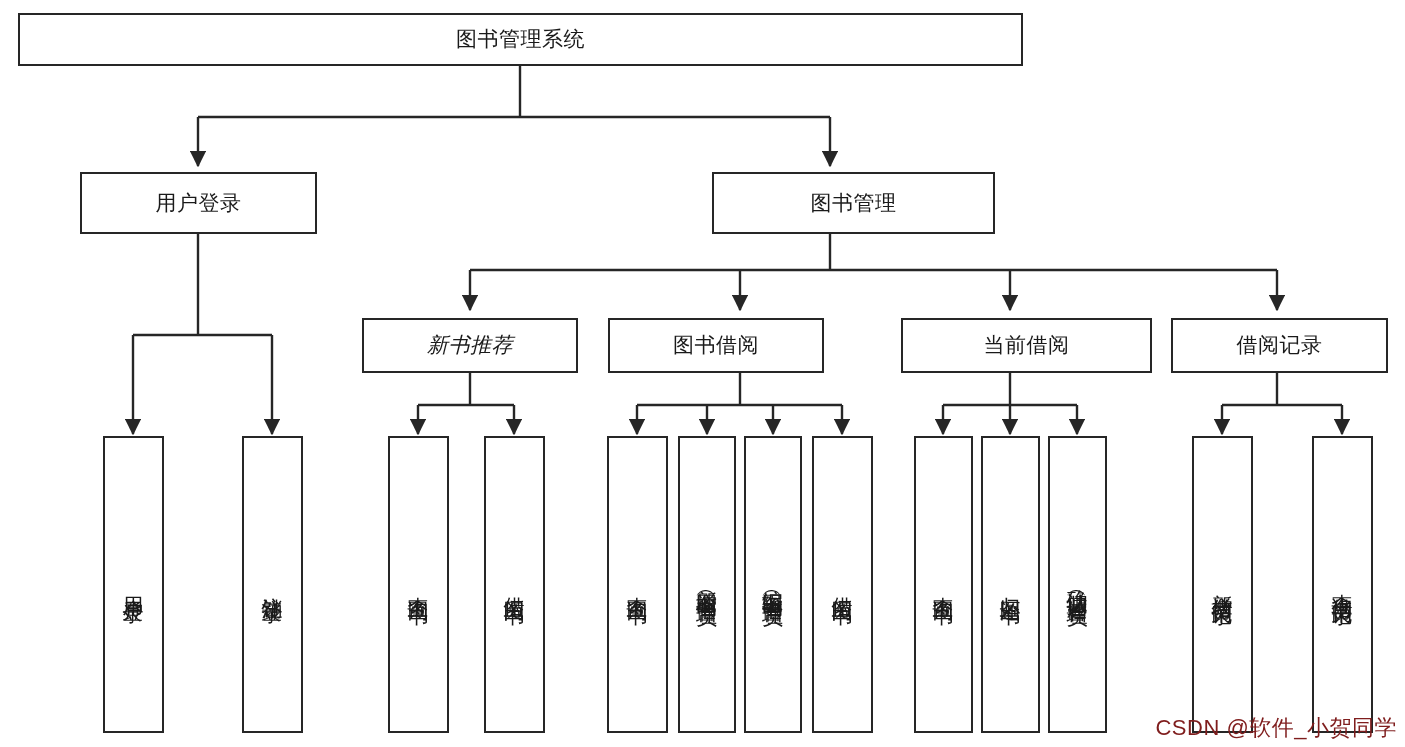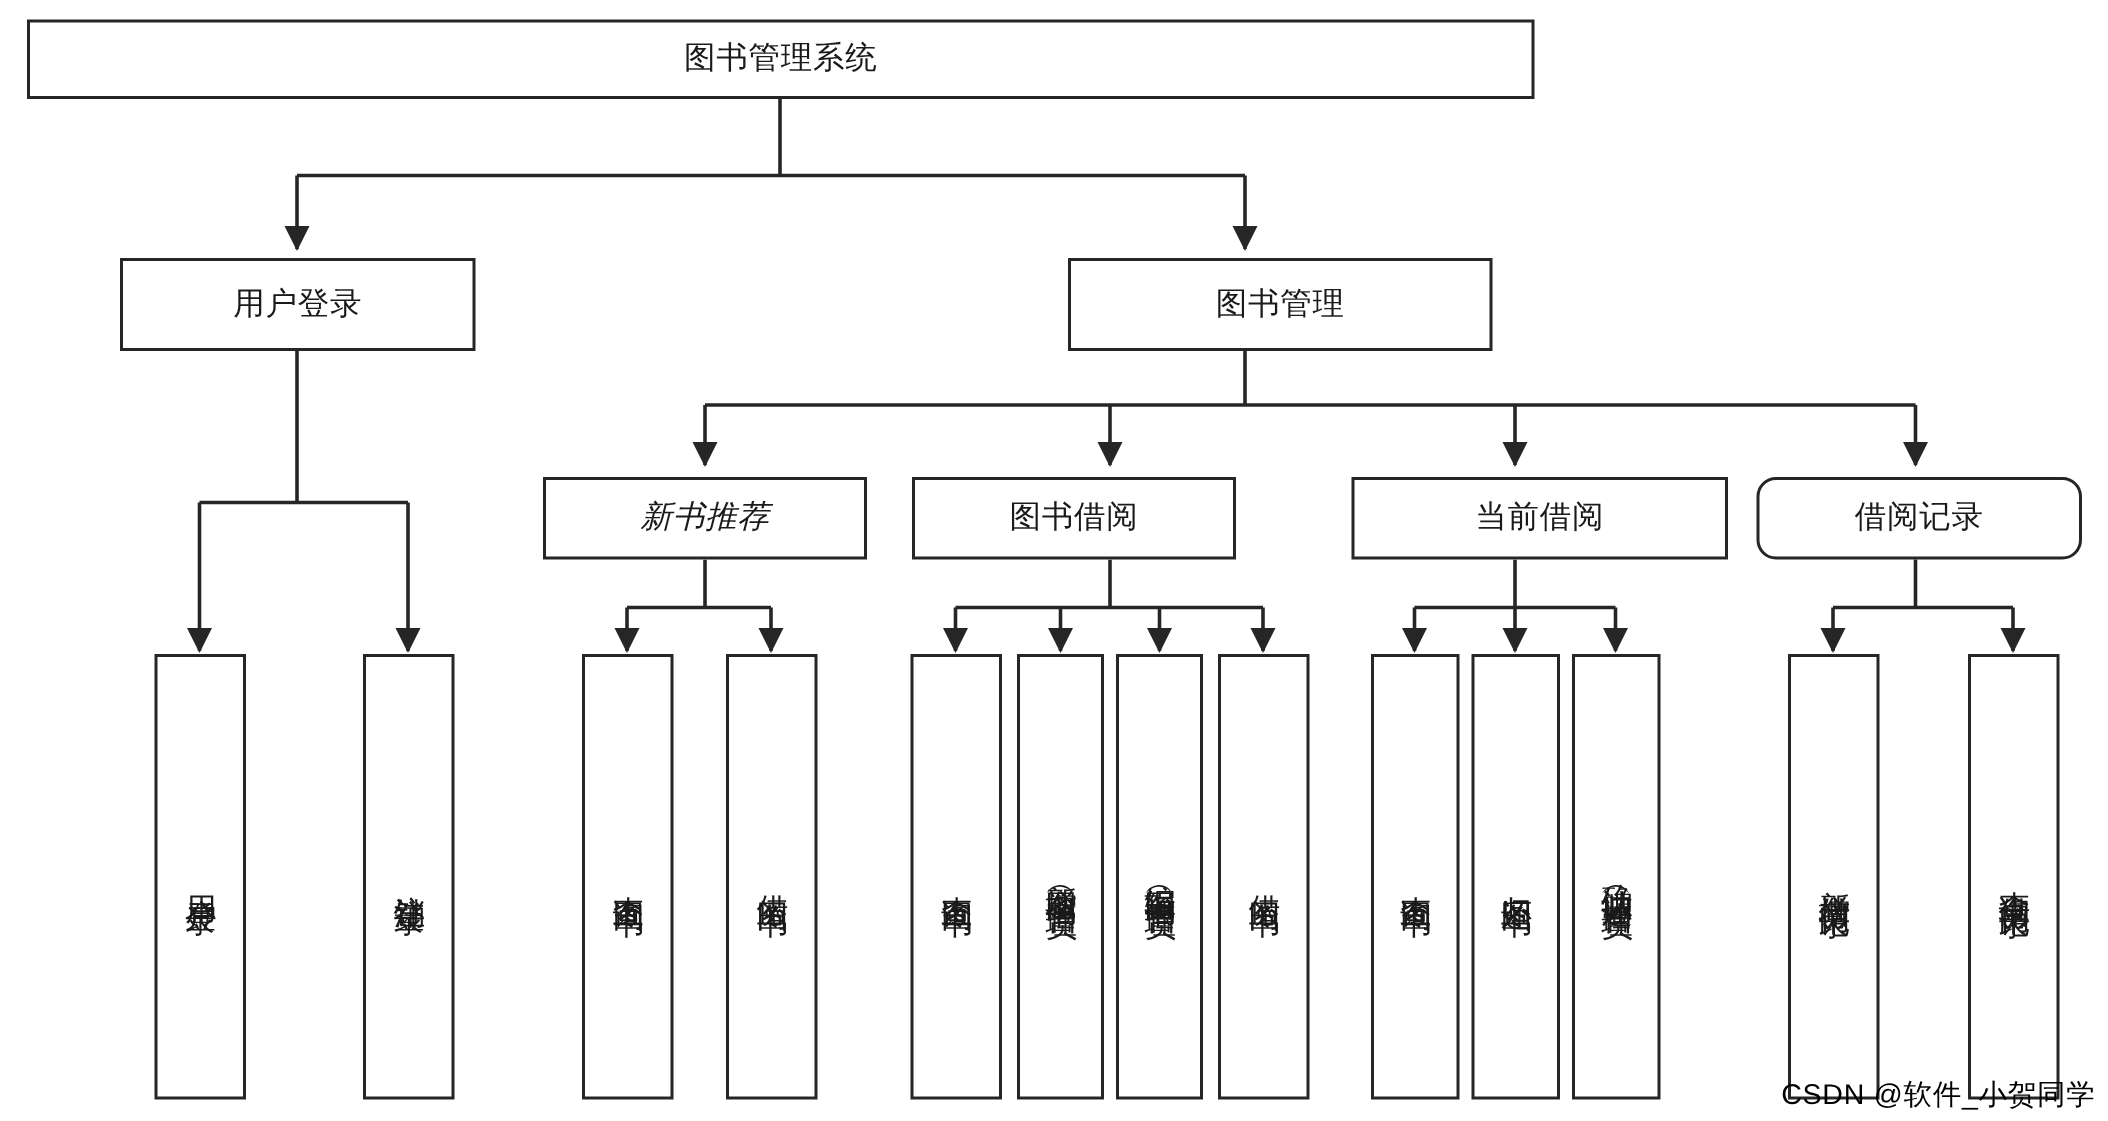--- a/index.html
+++ b/index.html
@@ -59,22 +59,22 @@
     text-orientation: upright;
     font-size: 21px;
     line-height: 1.0;
     letter-spacing: 2.5px;
     white-space: nowrap;
   }
   #watermark {
     position: absolute;
     right: 8px;
     bottom: 4px;
-    font-size: 19px;
-    color: #000000;
+    font-size: 22px;
+    color: #7f1d1d;
     letter-spacing: 0.5px;
     z-index: 5;
     white-space: nowrap;
   }
 </style>
 </head>
 <body>
 
 <div id="canvas">
 
@@ -141,21 +141,21 @@
 
   <div class="node horiz" style="left:362px; top:318px; width:216px; height:55px;font-style:italic;">
     <span class="lbl">新书推荐</span>
   </div>
   <div class="node horiz" style="left:608px; top:318px; width:216px; height:55px;">
     <span class="lbl">图书借阅</span>
   </div>
   <div class="node horiz" style="left:901px; top:318px; width:251px; height:55px;">
     <span class="lbl">当前借阅</span>
   </div>
-  <div class="node horiz" style="left:1171px; top:318px; width:217px; height:55px;border-radius:13px;">
+  <div class="node horiz" style="left:1171px; top:318px; width:217px; height:55px;">
     <span class="lbl">借阅记录</span>
   </div>
 
   <div class="node vert" style="left:103px; top:436px; width:61px; height:297px;">
     <span class="lbl">用户登录</span>
   </div>
   <div class="node vert" style="left:242px; top:436px; width:61px; height:297px;">
     <span class="lbl">注销登录</span>
   </div>
 

